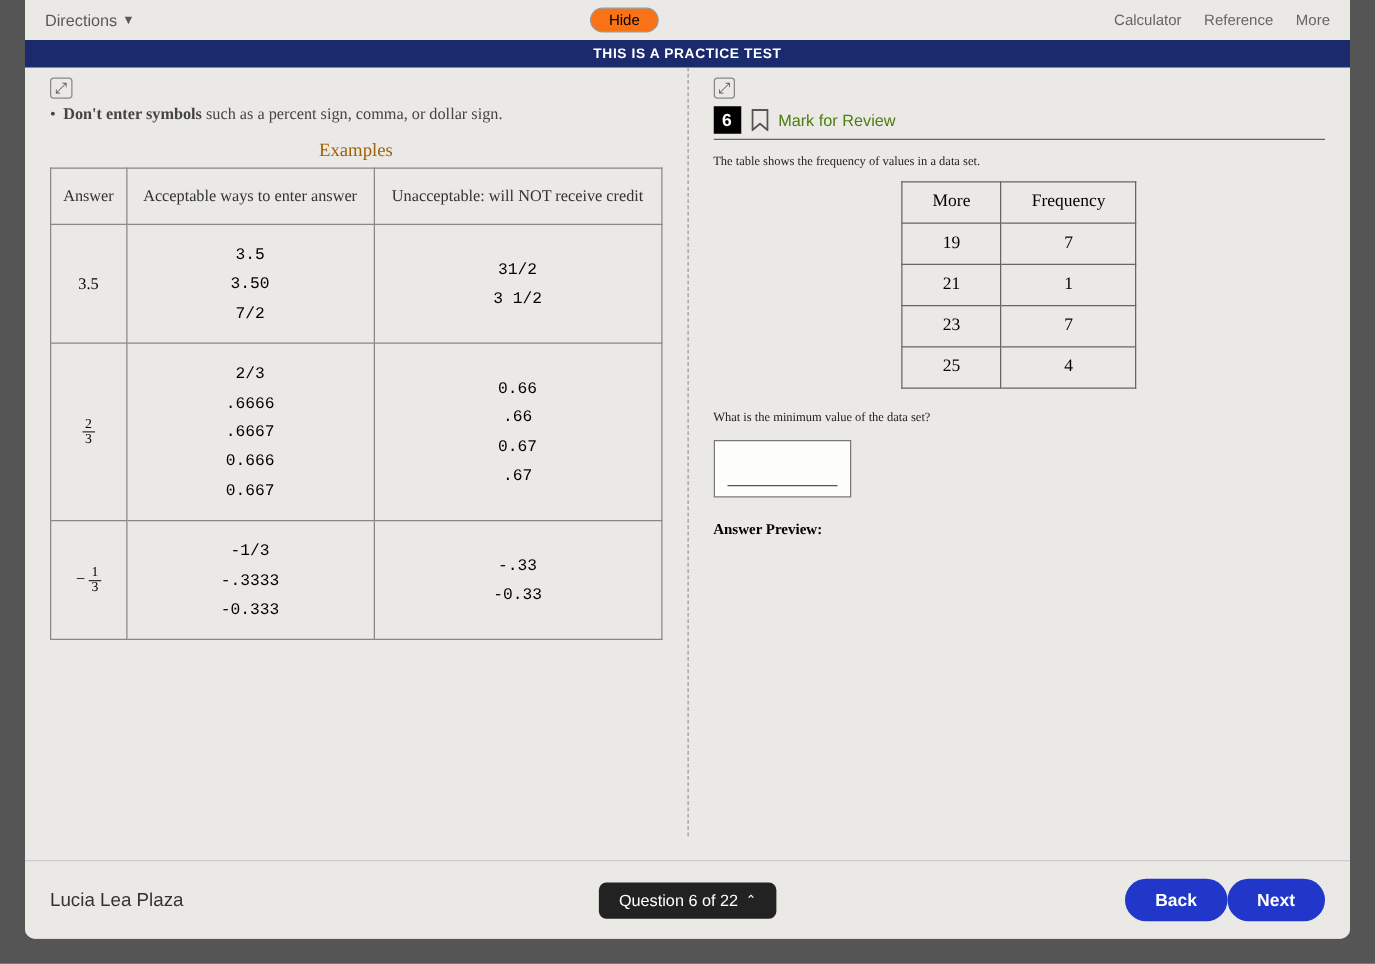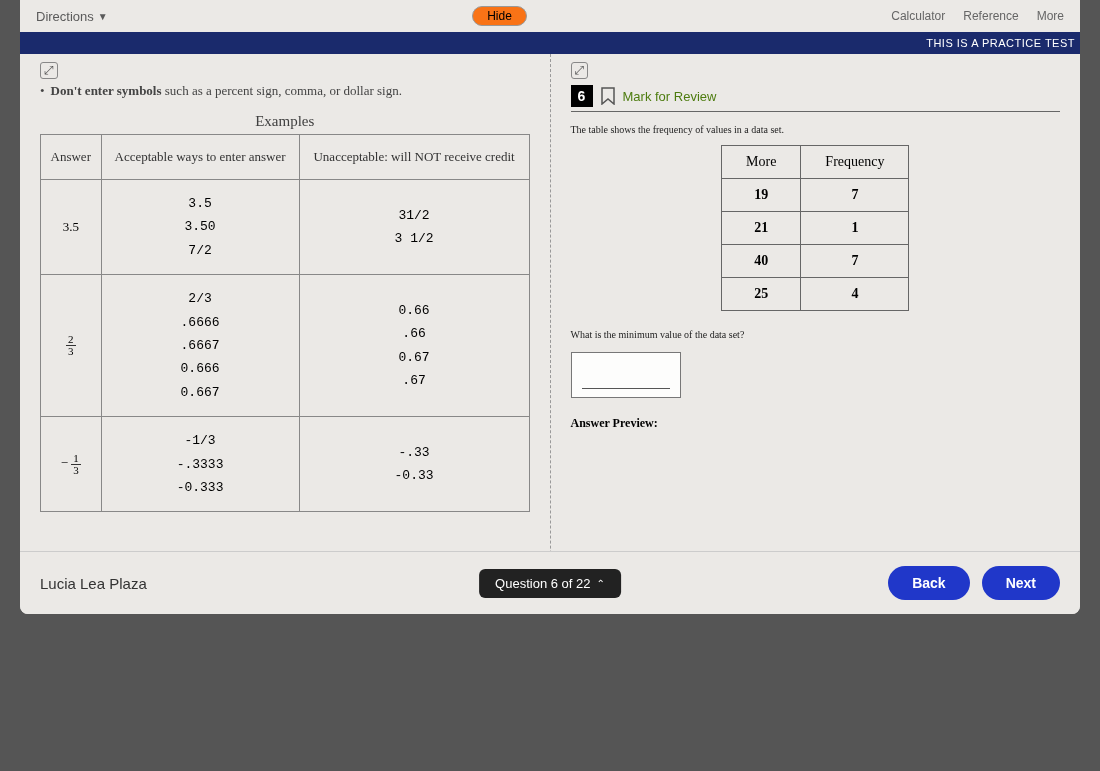--- a/index.html
+++ b/index.html
@@ -7,21 +7,21 @@
   font-family: Georgia, 'Times New Roman', serif;
   background: #555;
   width: 1100px;
   height: 771px;
   overflow: hidden;
   position: relative;
 }
 .device-frame {
   background: #ebe9e6;
   margin: 0 20px 20px 20px;
-  height: 614px;
+  height: 751px;
   border-radius: 0 0 8px 8px;
   overflow: hidden;
   position: relative;
 }
 .top-bar {
   display: flex;
   align-items: center;
   padding: 6px 16px;
   font-size: 13px;
   color: #5a5a5a;
@@ -35,24 +35,24 @@
   padding: 2px 14px;
   font-size: 12px;
   background: #f97316;
   cursor: pointer;
 }
 .top-right { display: flex; gap: 18px; font-size: 12px; color: #666; }
 .top-right span { cursor: pointer; }
 .practice-banner {
   background: #1a2a6c;
   color: #fff;
-  text-align: right;
+  text-align: center;
   font-family: Arial, sans-serif;
   font-size: 11px;
-  font-weight: normal;
+  font-weight: bold;
   padding: 5px;
   letter-spacing: 0.5px;
 }
 .main-area {
   display: flex;
   height: 615px;
 }
 .left-panel, .right-panel {
   flex: 1;
   padding: 8px 20px;
@@ -64,21 +64,21 @@
 }
 .instruction {
   font-size: 13px;
   color: #444;
   margin-bottom: 14px;
 }
 .instruction .bullet { margin-right: 6px; }
 .examples-title {
   text-align: center;
   font-size: 15px;
-  color: #404040;
+  color: #a16207;
   margin-bottom: 4px;
 }
 .examples-table {
   width: 100%;
   border-collapse: collapse;
   font-size: 13px;
 }
 .examples-table th, .examples-table td {
   border: 1px solid #888;
   padding: 12px 10px;
@@ -110,21 +110,21 @@
   font-size:14px;
 }
 .mark-label { font-size:13px; color:#4d7c0f; font-family:Arial,sans-serif; }
 .question-text { font-size:10px; color:#222; margin-bottom:10px; }
 .data-table {
   margin: 0 auto 18px auto;
   border-collapse: collapse;
   font-size:14px;
 }
 .data-table th, .data-table td {
-  border:1px solid #666; padding:8px 24px; text-align:center;font-weight:bold;
+  border:1px solid #666; padding:8px 24px; text-align:center;
 }
 .data-table th { font-weight:normal; }
 .answer-box {
   border:1px solid #777; width:110px; height:46px; margin:12px 0;
   position:relative; background:#fdfdfc;
 }
 .answer-box::after {
   content:''; position:absolute; bottom:8px; left:10px; right:10px;
   border-bottom:1px solid #555;
 }
@@ -135,21 +135,21 @@
   display:flex; align-items:center; padding:14px 20px;
   font-family:Arial,sans-serif;
 }
 .student-name { font-size:15px; color:#333; }
 .question-pill {
   position:absolute; left:50%; transform:translateX(-50%);
   background:#222; color:#fff; font-size:13px;
   padding:7px 16px; border-radius:6px; cursor:pointer;
   display:flex; align-items:center; gap:6px;
 }
-.nav-buttons { margin-left:auto; display:flex; gap:12px; }
+.nav-buttons { margin-left:auto; display:flex; }
 .nav-btn {
   background:#2037c9; color:#fff; border:none; border-radius:20px;
   padding:9px 24px; font-size:14px; font-weight:bold; cursor:pointer;
 }
 .icon-row { display:flex; gap:8px; margin-bottom:4px; font-size:16px; color:#555; }
 .chev { font-size:10px; }
 </style>
 </head>
 <body>
 
@@ -268,21 +268,21 @@
         <tbody>
           <tr>
               <td>19</td>
               <td>7</td>
             </tr>
           <tr>
               <td>21</td>
               <td>1</td>
             </tr>
           <tr>
-              <td>40</td>
+              <td>23</td>
               <td>7</td>
             </tr>
           <tr>
               <td>25</td>
               <td>4</td>
             </tr>
         </tbody>
       </table>
       <div class="question-text">What is the minimum value of the data set?</div>
       <div class="answer-box"></div>

